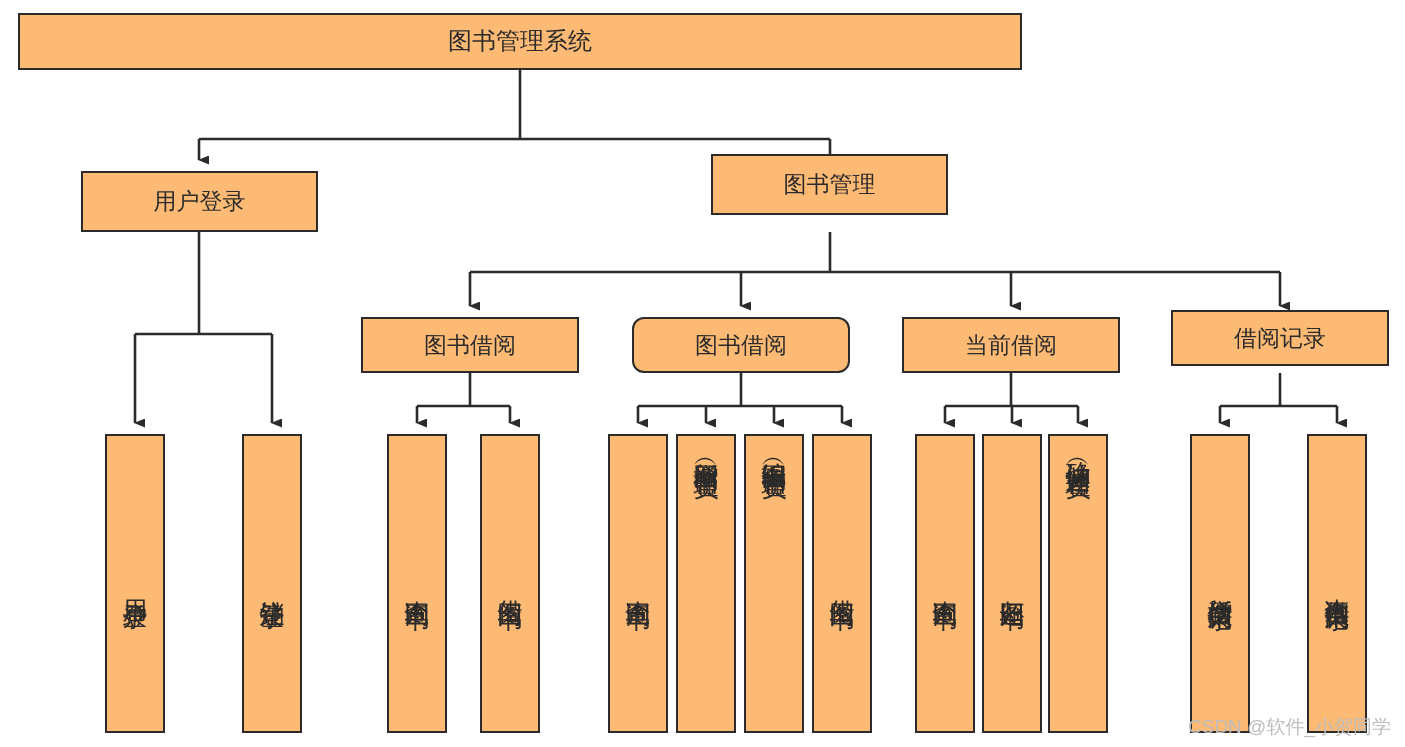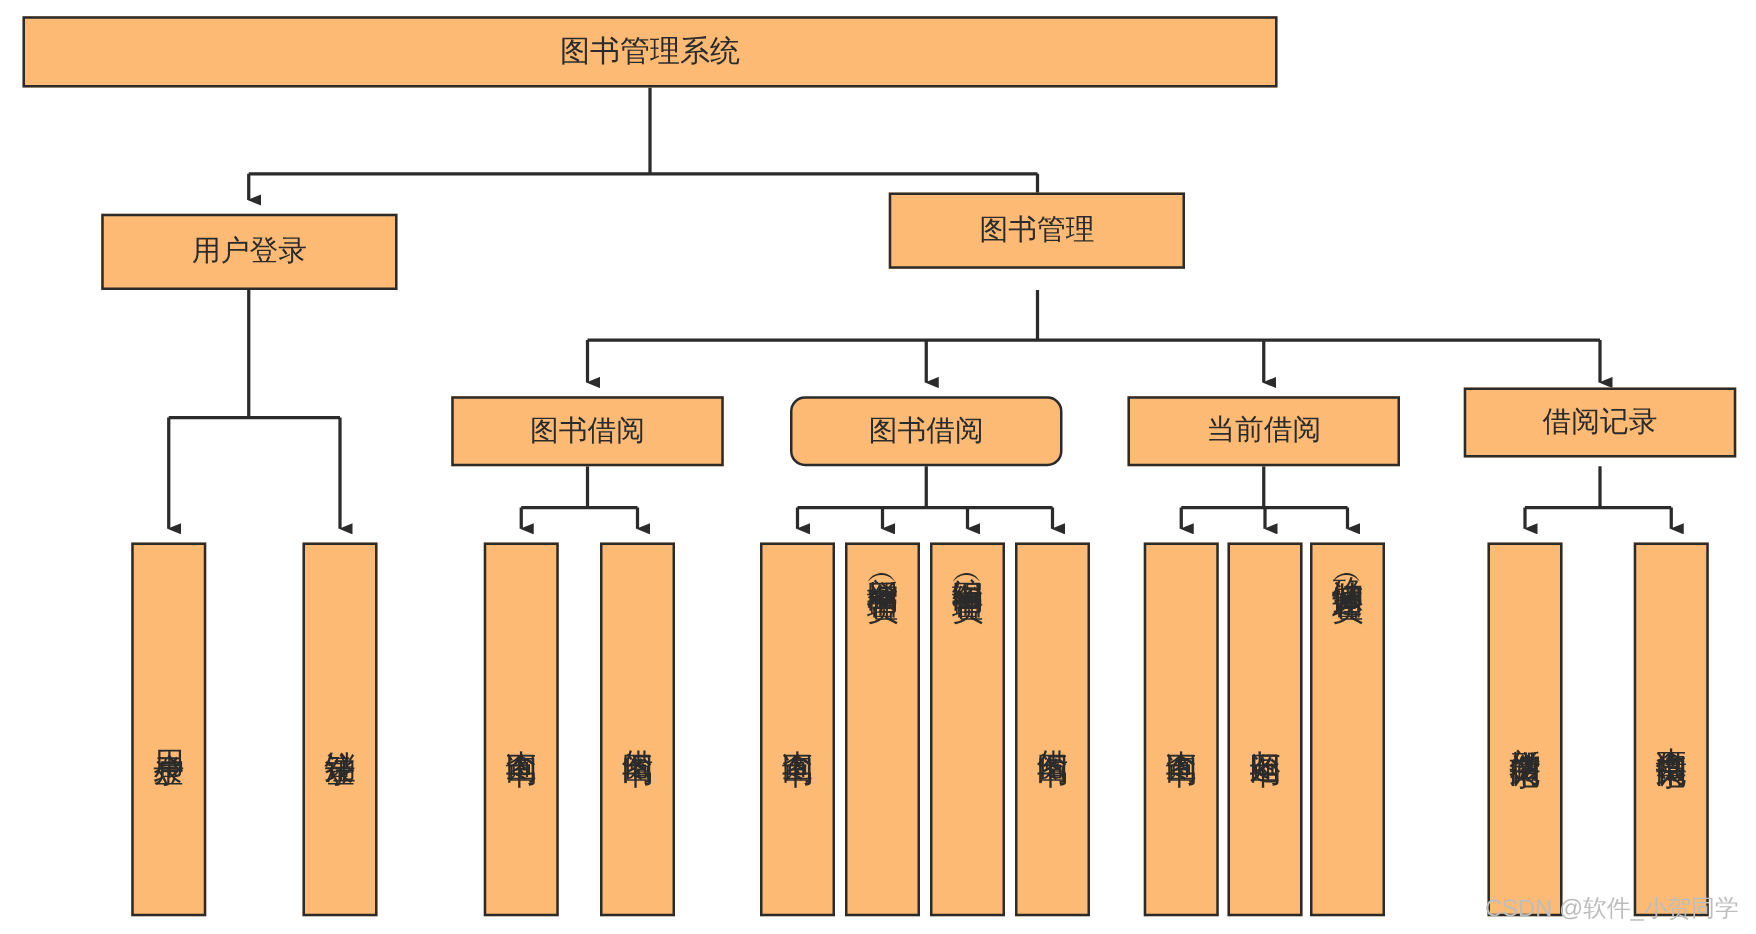--- a/index.html
+++ b/index.html
@@ -142,21 +142,21 @@
   <div class="node horiz" style="left:711px; top:154px; width:237px; height:61px;">
     <span class="node-label">图书管理</span>
   </div>
 
   <div class="node horiz" style="left:361px; top:317px; width:218px; height:56px;">
     <span class="node-label">图书借阅</span>
   </div>
   <div class="node horiz" style="left:632px; top:317px; width:218px; height:56px;border-radius:12px;">
     <span class="node-label">图书借阅</span>
   </div>
-  <div class="node horiz" style="left:902px; top:317px; width:218px; height:56px;font-family:Liberation Mono, monospace;">
+  <div class="node horiz" style="left:902px; top:317px; width:218px; height:56px;">
     <span class="node-label">当前借阅</span>
   </div>
   <div class="node horiz" style="left:1171px; top:310px; width:218px; height:56px;">
     <span class="node-label">借阅记录</span>
   </div>
 
   <div class="node vert short" style="left:105px; top:434px; width:60px; height:299px;">
     <span class="node-label">用户登录</span>
   </div>
   <div class="node vert short" style="left:242px; top:434px; width:60px; height:299px;">

